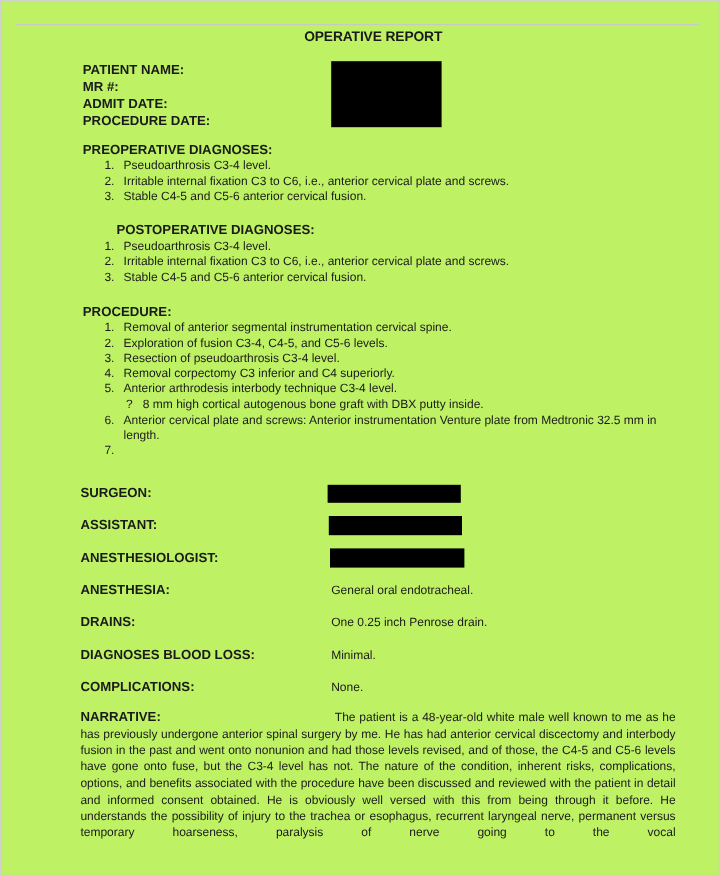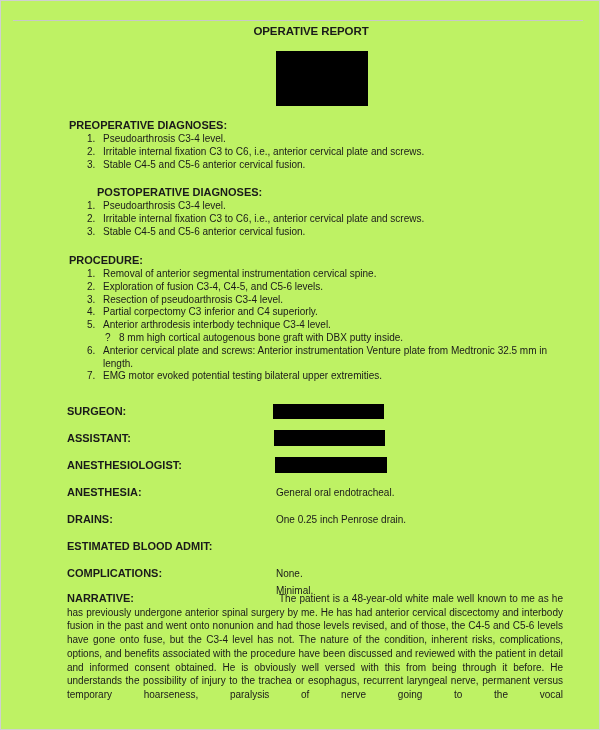--- a/index.html
+++ b/index.html
@@ -38,20 +38,26 @@
   .narr .nl { font-weight: bold; font-size: 11px; }
   .narr .gap { display: inline-block; width: 145px; }
 </style>
 </head>
 <body>
 
 <div class="page">
   <div class="rule"></div>
   <div class="title">OPERATIVE REPORT</div>
 
+  <div class="hdr-lbls">
+    <div>PATIENT NAME:</div>
+    <div>MR #:</div>
+    <div>ADMIT DATE:</div>
+    <div>PROCEDURE DATE:</div>
+  </div>
   <div class="redact" style="left:275px;top:50px;width:92px;height:55px;"></div>
 
   <div class="section-h" style="top:118px;text-align:center;">PREOPERATIVE DIAGNOSES:</div>
   <ul class="list" style="top:132px;">
     <li><span class="num">1.</span><span>Pseudoarthrosis C3-4 level.</span></li>
     <li><span class="num">2.</span><span>Irritable internal fixation C3 to C6, i.e., anterior cervical plate and screws.</span></li>
     <li><span class="num">3.</span><span>Stable C4-5 and C5-6 anterior cervical fusion.</span></li>
   </ul>
 
   <div class="section-h" style="top:185px;margin-left:28px;">POSTOPERATIVE DIAGNOSES:</div>
@@ -59,37 +65,37 @@
     <li><span class="num">1.</span><span>Pseudoarthrosis C3-4 level.</span></li>
     <li><span class="num">2.</span><span>Irritable internal fixation C3 to C6, i.e., anterior cervical plate and screws.</span></li>
     <li><span class="num">3.</span><span>Stable C4-5 and C5-6 anterior cervical fusion.</span></li>
   </ul>
 
   <div class="section-h" style="top:253px;">PROCEDURE:</div>
   <ul class="list" style="top:267px;">
     <li><span class="num">1.</span><span>Removal of anterior segmental instrumentation cervical spine.</span></li>
     <li><span class="num">2.</span><span>Exploration of fusion C3-4, C4-5, and C5-6 levels.</span></li>
     <li><span class="num">3.</span><span>Resection of pseudoarthrosis C3-4 level.</span></li>
-    <li><span class="num">4.</span><span>Partial corpectomy C3 inferior and C4 superiorly.</span></li>
+    <li><span class="num">4.</span><span>Removal corpectomy C3 inferior and C4 superiorly.</span></li>
     <li><span class="num">5.</span><span>Anterior arthrodesis interbody technique C3-4 level.</span></li>
     <li class="sub"><span class="num">?</span><span>8 mm high cortical autogenous bone graft with DBX putty inside.</span></li>
     <li class="wrap"><span class="num">6.</span><span>Anterior cervical plate and screws:  Anterior instrumentation Venture plate from Medtronic 32.5 mm in length.</span></li>
-    <li><span class="num">7.</span><span>EMG motor evoked potential testing bilateral upper extremities.</span></li>
+    <li><span class="num">7.</span></li>
   </ul>
 
   <div class="abs lbl" style="left:66px;top:404px;">SURGEON:</div>
   <div class="redact" style="left:272px;top:403px;width:111px;height:15px;"></div>
   <div class="abs lbl" style="left:66px;top:431px;">ASSISTANT:</div>
   <div class="redact" style="left:273px;top:429px;width:111px;height:16px;"></div>
   <div class="abs lbl" style="left:66px;top:458px;">ANESTHESIOLOGIST:</div>
   <div class="redact" style="left:274px;top:456px;width:112px;height:16px;"></div>
 
   <div class="abs lbl" style="left:66px;top:485px;text-align:right;">ANESTHESIA:</div>
   <div class="abs txt" style="left:275px;top:486px;text-align:right;">General oral endotracheal.</div>
   <div class="abs lbl" style="left:66px;top:512px;">DRAINS:</div>
   <div class="abs txt" style="left:275px;top:513px;">One 0.25 inch Penrose drain.</div>
-  <div class="abs lbl" style="left:66px;top:539px;">ESTIMATED BLOOD ADMIT:</div>
-  <div class="abs txt" style="left:275px;top:540px;margin-top:44px;">Minimal.</div>
+  <div class="abs lbl" style="left:66px;top:539px;">DIAGNOSES BLOOD LOSS:</div>
+  <div class="abs txt" style="left:275px;top:540px;">Minimal.</div>
   <div class="abs lbl" style="left:66px;top:566px;">COMPLICATIONS:</div>
   <div class="abs txt" style="left:275px;top:567px;">None.</div>
 
   <div class="narr"><span class="nl">NARRATIVE:</span><span class="gap"></span><span>The patient is a 48-year-old white male well known to me as he has previously undergone anterior spinal surgery by me.  He has had anterior cervical discectomy and interbody fusion in the past and went onto nonunion and had those levels revised, and of those, the C4-5 and C5-6 levels have gone onto fuse, but the C3-4 level has not.  The nature of the condition, inherent risks, complications, options, and benefits associated with the procedure have been discussed and reviewed with the patient in detail and informed consent obtained.  He is obviously well versed with this from being through it before.  He understands the possibility of injury to the trachea or esophagus, recurrent laryngeal nerve, permanent versus temporary hoarseness, paralysis of nerve going to the vocal</span></div>
 </div>
 
 </body></html>

